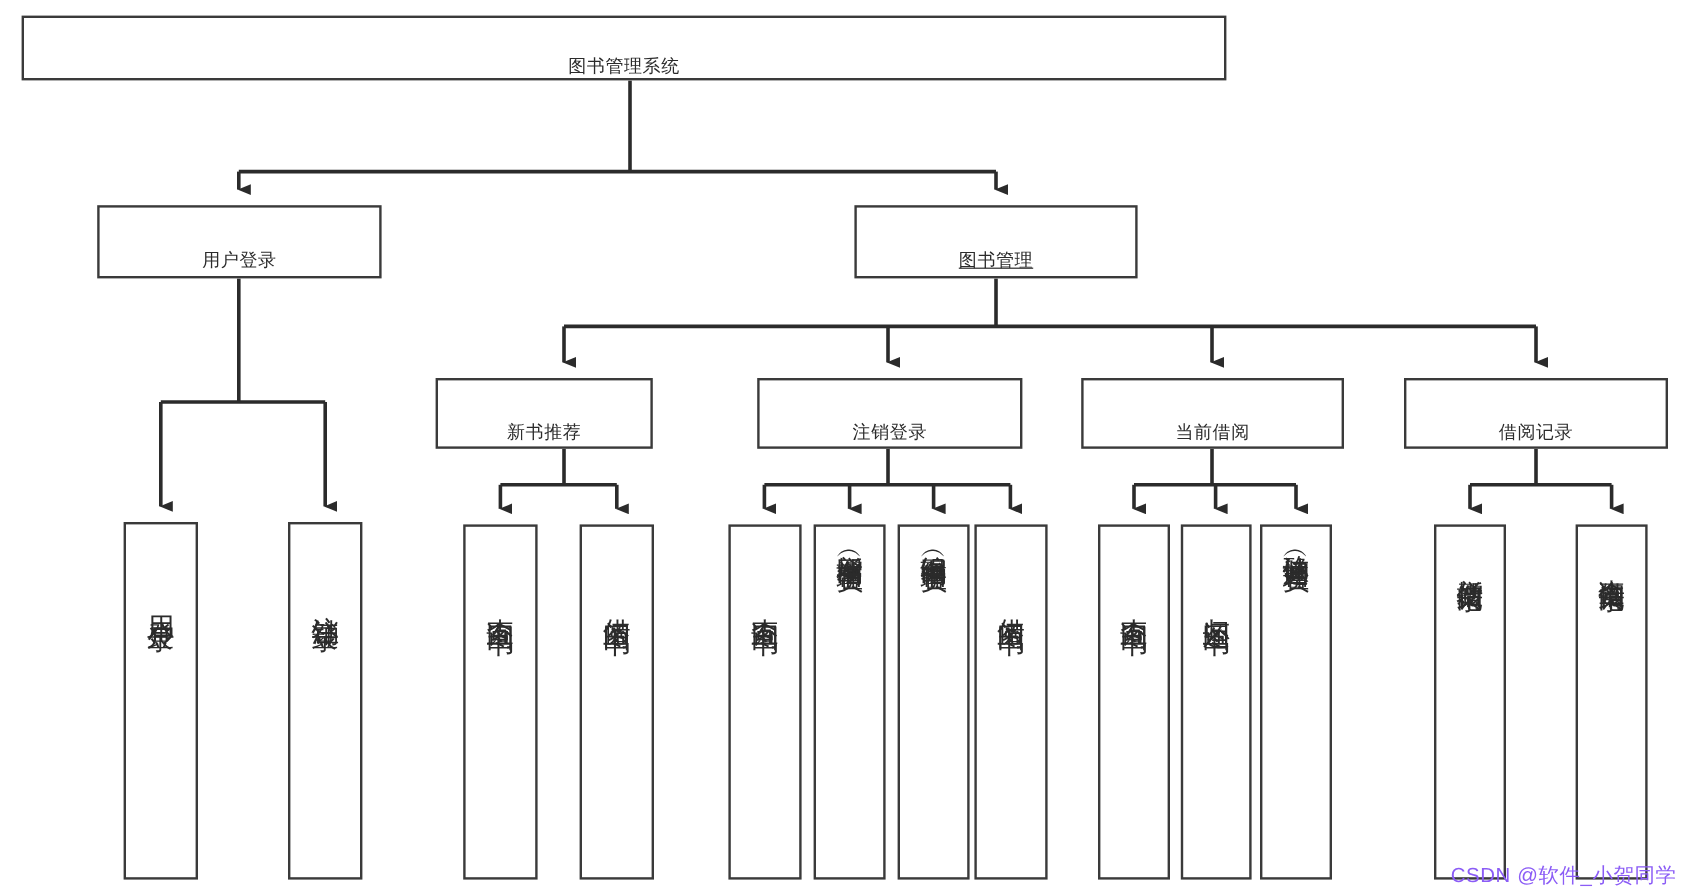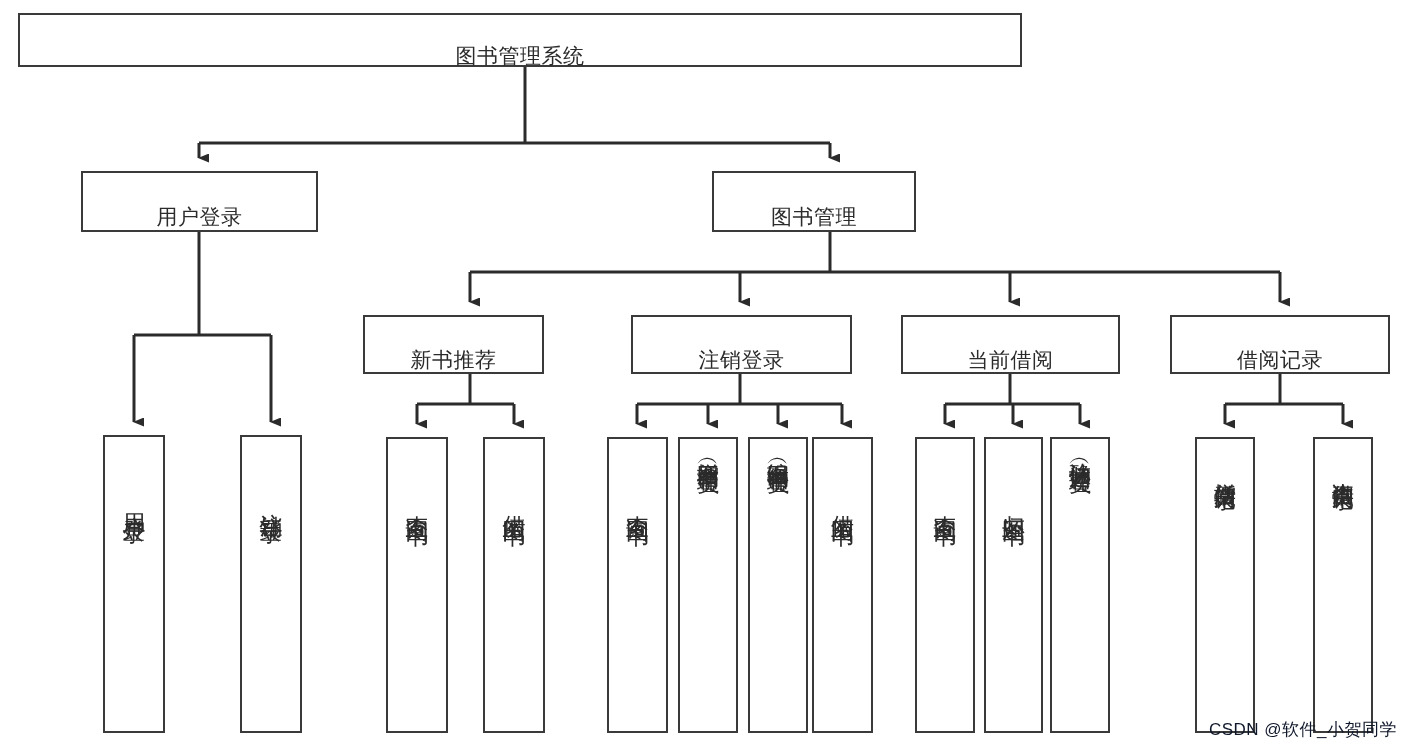--- a/index.html
+++ b/index.html
@@ -37,21 +37,21 @@
     color: #2b2b2b;
   }
   .node-label {
     font-family: "Liberation Sans", "DejaVu Sans", sans-serif;
     line-height: 1.18;
     letter-spacing: 0.5px;
     white-space: nowrap;
     text-align: center;
   }
   .horizontal .node-label {
-    font-size: 21px;
+    font-size: 15px;
     margin-top: 32px;
   }
   .vertical {
     align-items: flex-start;
     padding-top: 6px;
   }
   .vertical .node-label {
     writing-mode: vertical-rl;
     text-orientation: upright;
     font-size: 23px;
@@ -61,21 +61,21 @@
   }
   .vertical.tall-text .node-label {
     font-size: 22px;
     letter-spacing: 1.5px;
   }
   .watermark {
     position: absolute;
     right: 8px;
     bottom: 6px;
     font-size: 17px;
-    color: #0f172a;
+    color: #8b5cf6;
     font-family: "Liberation Sans", "DejaVu Sans", sans-serif;
     letter-spacing: 0.5px;
     user-select: none;
   }
 </style>
 </head>
 <body>
 
 <div id="diagram-root">
 
@@ -130,21 +130,21 @@
   </svg>
 
   <div class="node-box horizontal" style="left:18px; top:13px; width:1004px; height:54px;">
     <span class="node-label">图书管理系统</span>
   </div>
 
   <div class="node-box horizontal" style="left:81px; top:171px; width:237px; height:61px;">
     <span class="node-label">用户登录</span>
   </div>
 
-  <div class="node-box horizontal" style="left:712px; top:171px; width:204px; height:61px;">
+  <div class="node-box horizontal" style="left:712px; top:171px; width:236px; height:61px;text-decoration:underline;">
     <span class="node-label">图书管理</span>
   </div>
 
   <div class="node-box horizontal" style="left:363px; top:315px; width:181px; height:59px;">
     <span class="node-label">新书推荐</span>
   </div>
 
   <div class="node-box horizontal" style="left:631px; top:315px; width:221px; height:59px;">
     <span class="node-label">注销登录</span>
   </div>

